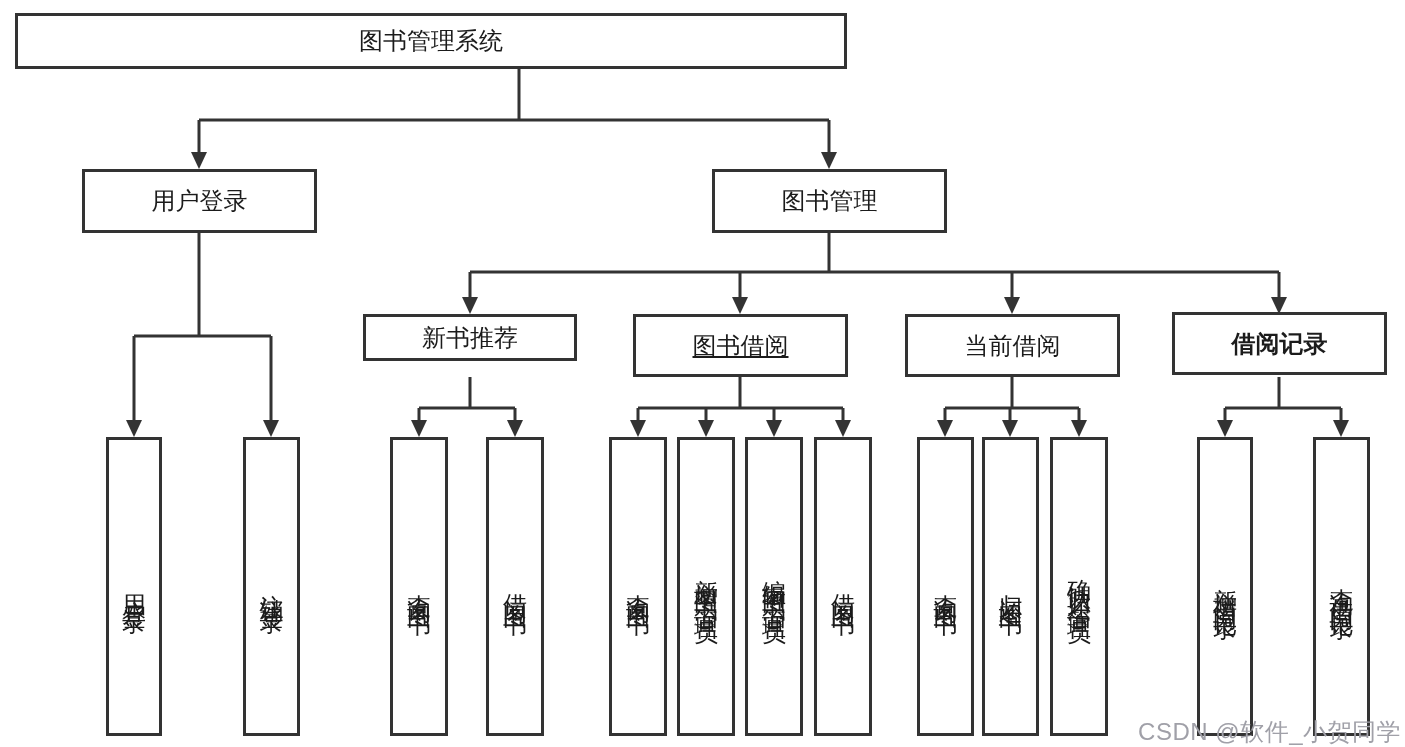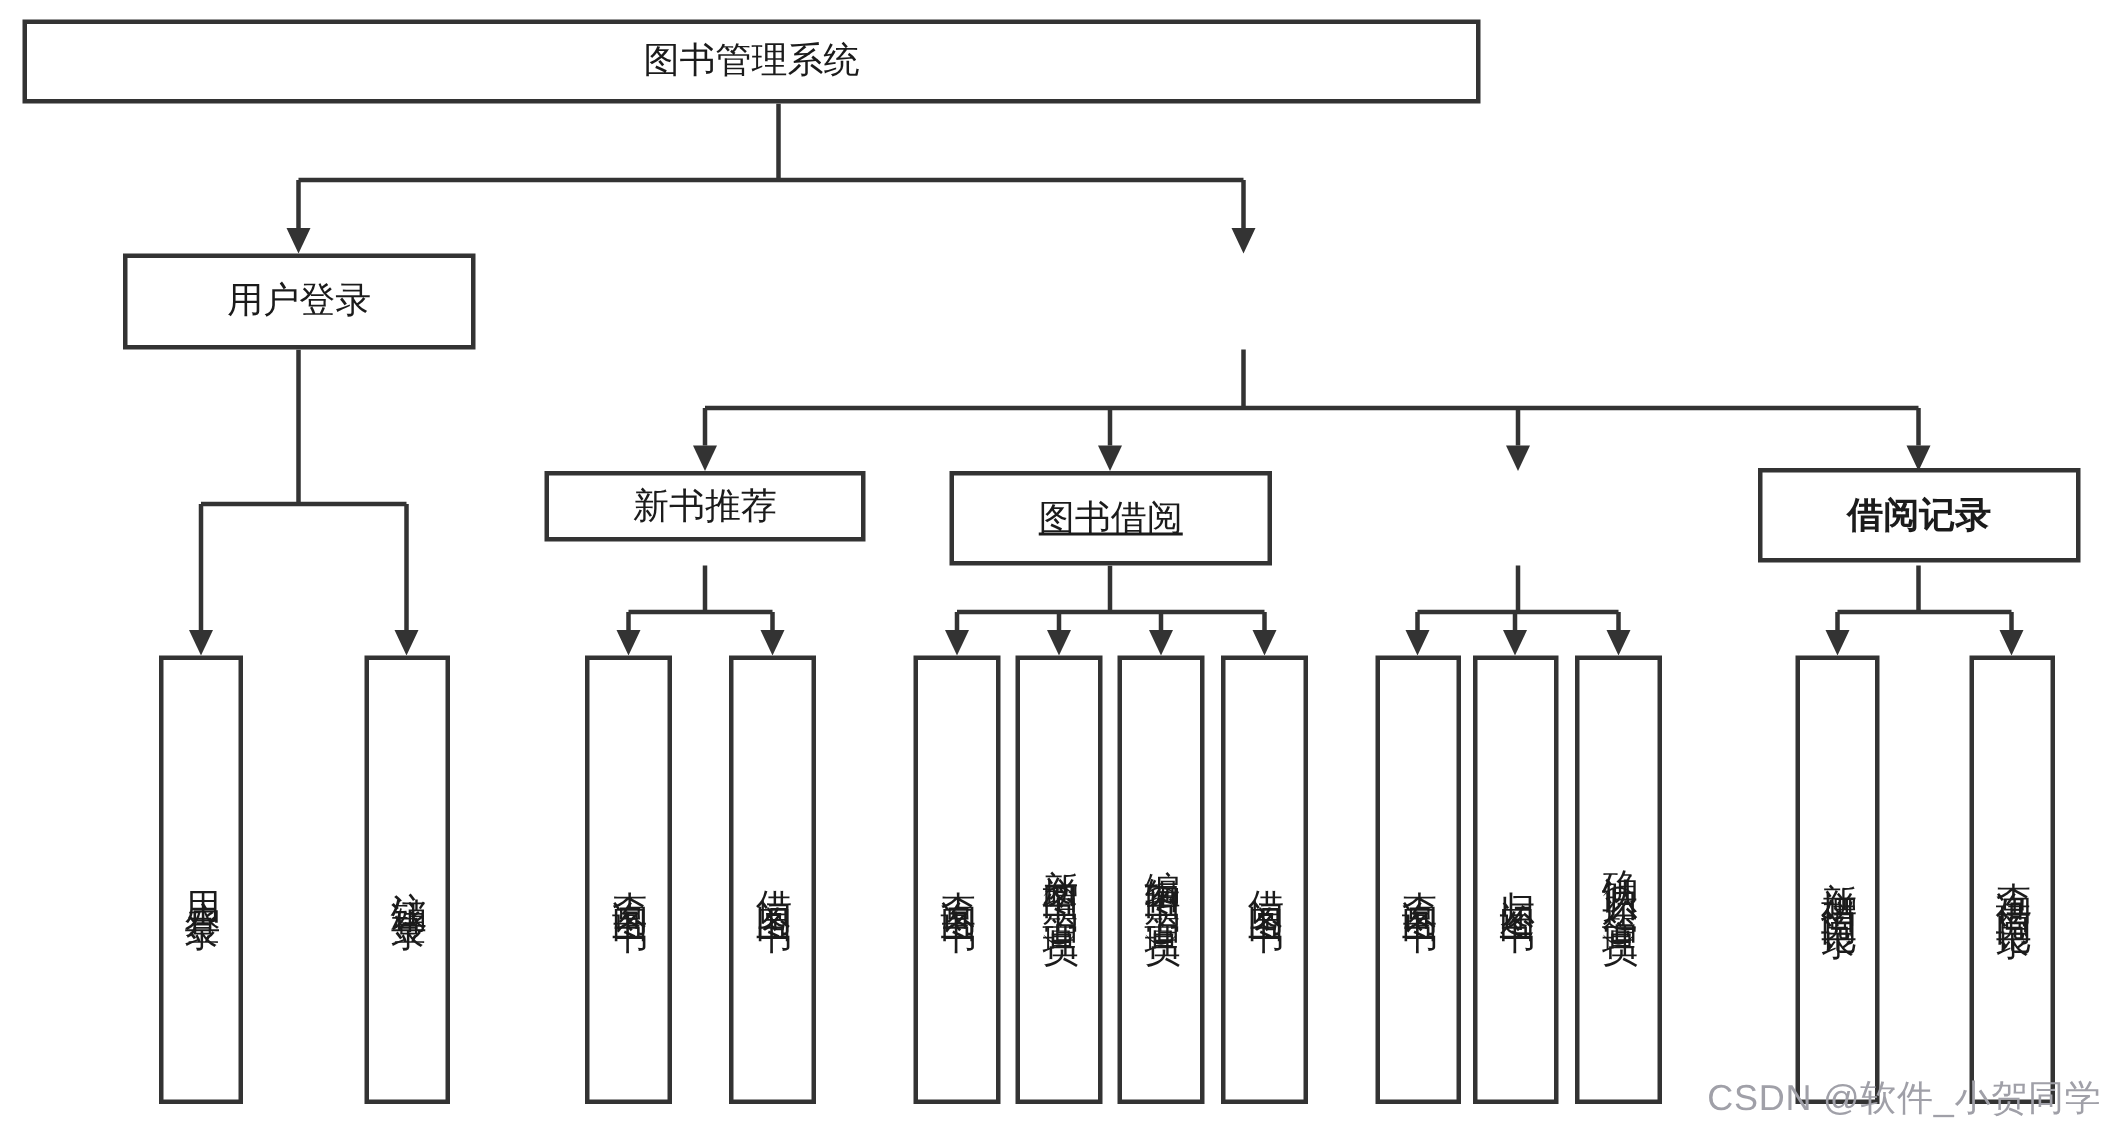--- a/index.html
+++ b/index.html
@@ -88,26 +88,28 @@
       <polygon points="1002,420 1018,420 1010,437"></polygon>
       <polygon points="1071,420 1087,420 1079,437"></polygon>
     </g>
     <g>
       <path d="M1279 377 V408 M1225 408 H1341 M1225 408 V420 M1341 408 V420"></path>
       <polygon points="1217,420 1233,420 1225,437"></polygon>
       <polygon points="1333,420 1349,420 1341,437"></polygon>
     </g>
   </svg>
 
-  <div class="box" style="left:15px; top:13px; width:972px; height:56px;">图书管理系统</div>
+  <div class="box" style="left:15px; top:13px; width:832px; height:56px;">图书管理系统</div>
 
   <div class="box" style="left:82px; top:169px; width:235px; height:64px;">用户登录</div>
+  <div class="box" style="left:712px; top:169px; width:235px; height:64px;">图书管理</div>
 
   <div class="box" style="left:363px; top:314px; width:214px; height:47px;">新书推荐</div>
   <div class="box" style="left:633px; top:314px; width:215px; height:63px;text-decoration:underline;">图书借阅</div>
+  <div class="box" style="left:905px; top:314px; width:215px; height:63px;">当前借阅</div>
   <div class="box" style="left:1172px; top:312px; width:215px; height:63px;font-weight:bold;">借阅记录</div>
 
   <div class="box leaf" style="left:106px; top:437px; width:56px; height:299px;">用户登录</div>
   <div class="box leaf" style="left:243px; top:437px; width:57px; height:299px;">注销登录</div>
 
   <div class="box leaf" style="left:390px; top:437px; width:58px; height:299px;">查询图书</div>
   <div class="box leaf" style="left:486px; top:437px; width:58px; height:299px;">借阅图书</div>
 
   <div class="box leaf" style="left:609px; top:437px; width:58px; height:299px;">查询图书</div>
   <div class="box leaf" style="left:677px; top:437px; width:58px; height:299px;">新增图书（管理员）</div>

